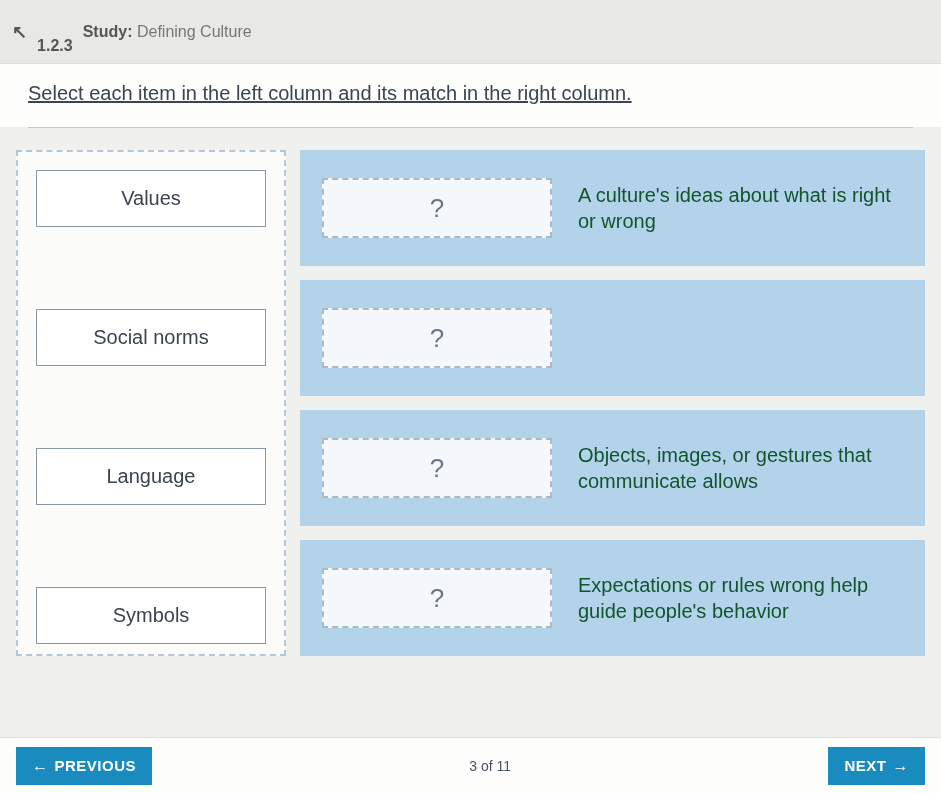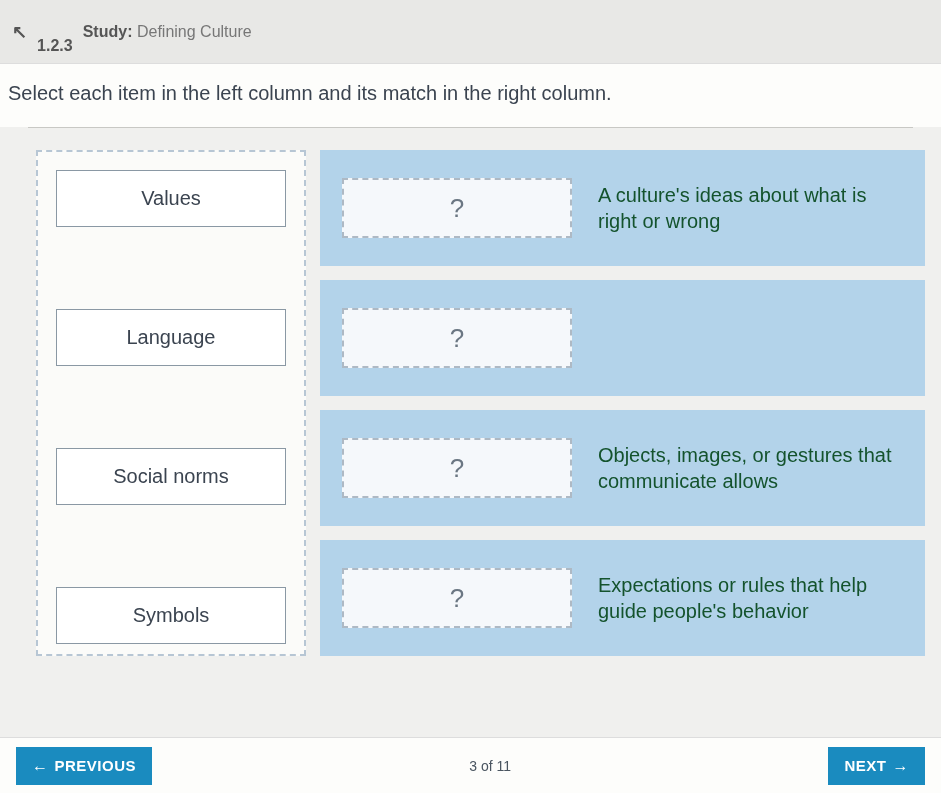--- a/index.html
+++ b/index.html
@@ -21,35 +21,35 @@
   }
   .back-icon {
     font-size: 18px;
     color: #555;
     font-weight: bold;
   }
   .lesson-num { font-weight: bold; color: #555; margin-top: 29px; }
   .lesson-type { font-weight: bold; color: #555; }
   .lesson-title { color: #777; }
   .instruction {
-    padding: 18px 20px 22px 8px;
+    padding: 18px 20px 22px 28px;
     font-size: 20px;
     color: #3b4450;
     background: #fdfdfb;
+    text-decoration: underline;
   }
   .divider {
     margin: 0 28px 22px 28px;
     border: none;
     border-top: 1px solid #c8c8c4;
   }
   .match-area {
     display: flex;
     padding: 0 16px;
     gap: 14px;
-    margin-left: 20px;
   }
   .left-col {
     width: 270px;
     border: 2px dashed #b7c6d4;
     padding: 18px 18px 0 18px;
     display: flex;
     flex-direction: column;
     gap: 82px;
     background: #fbfbf9;
   }
@@ -137,40 +137,40 @@
   </span>
 </div>
 
 <div class="instruction">Select each item in the left column and its match in the right column.</div>
 
 <hr class="divider">
 
 <div class="match-area">
   <div class="left-col">
     <div class="term-card">Values</div>
+    <div class="term-card">Social norms</div>
     <div class="term-card">Language</div>
-    <div class="term-card">Social norms</div>
     <div class="term-card">Symbols</div>
   </div>
 
   <div class="right-col">
     <div class="def-row">
       <div class="drop-slot">?</div>
       <div class="def-text">A culture's ideas about what is right or wrong</div>
     </div>
     <div class="def-row">
       <div class="drop-slot">?</div>
     </div>
     <div class="def-row">
       <div class="drop-slot">?</div>
       <div class="def-text">Objects, images, or gestures that communicate allows</div>
     </div>
     <div class="def-row">
       <div class="drop-slot">?</div>
-      <div class="def-text">Expectations or rules that help guide people's behavior</div>
+      <div class="def-text">Expectations or rules wrong help guide people's behavior</div>
     </div>
   </div>
 </div>
 
 <div class="footer">
   <button class="nav-btn">
     <span class="arrow">←</span>
     <span>PREVIOUS</span>
   </button>
   <div class="progress">3 of 11</div>

